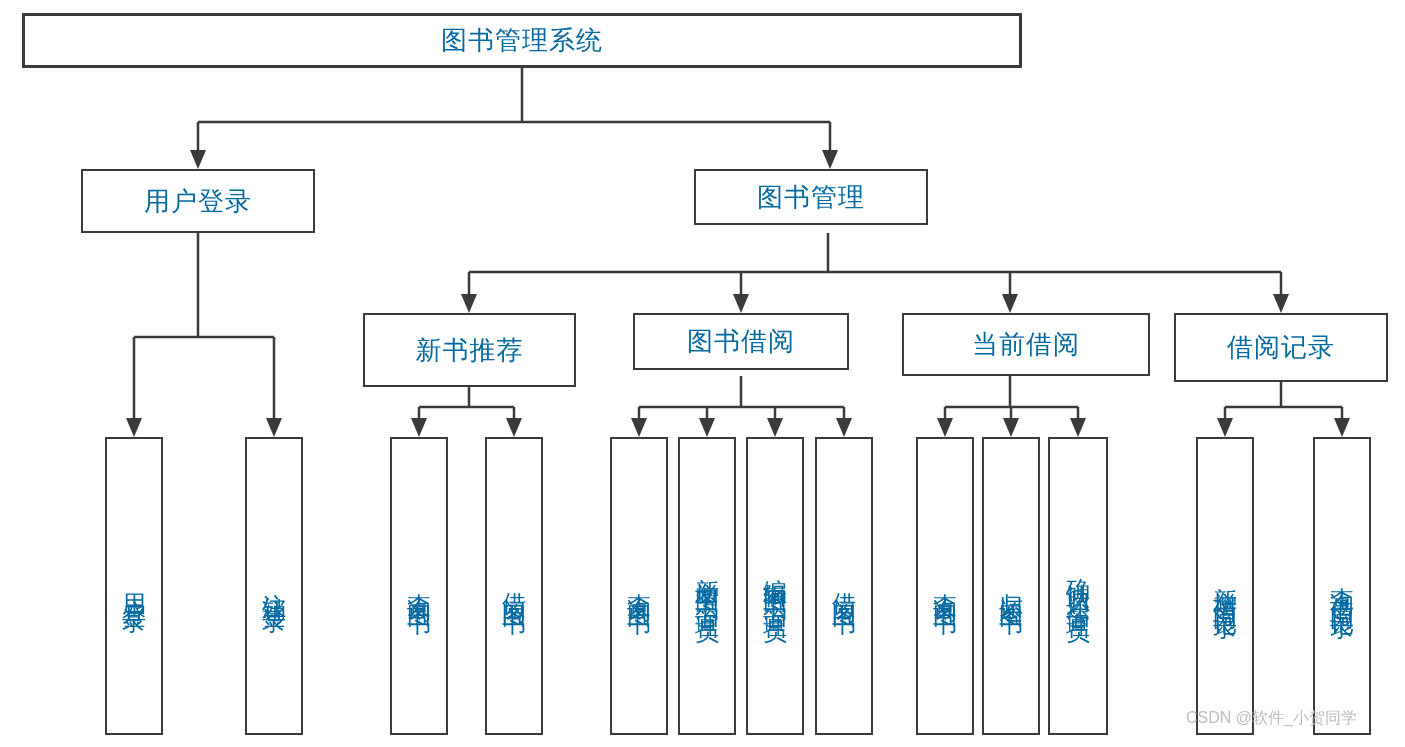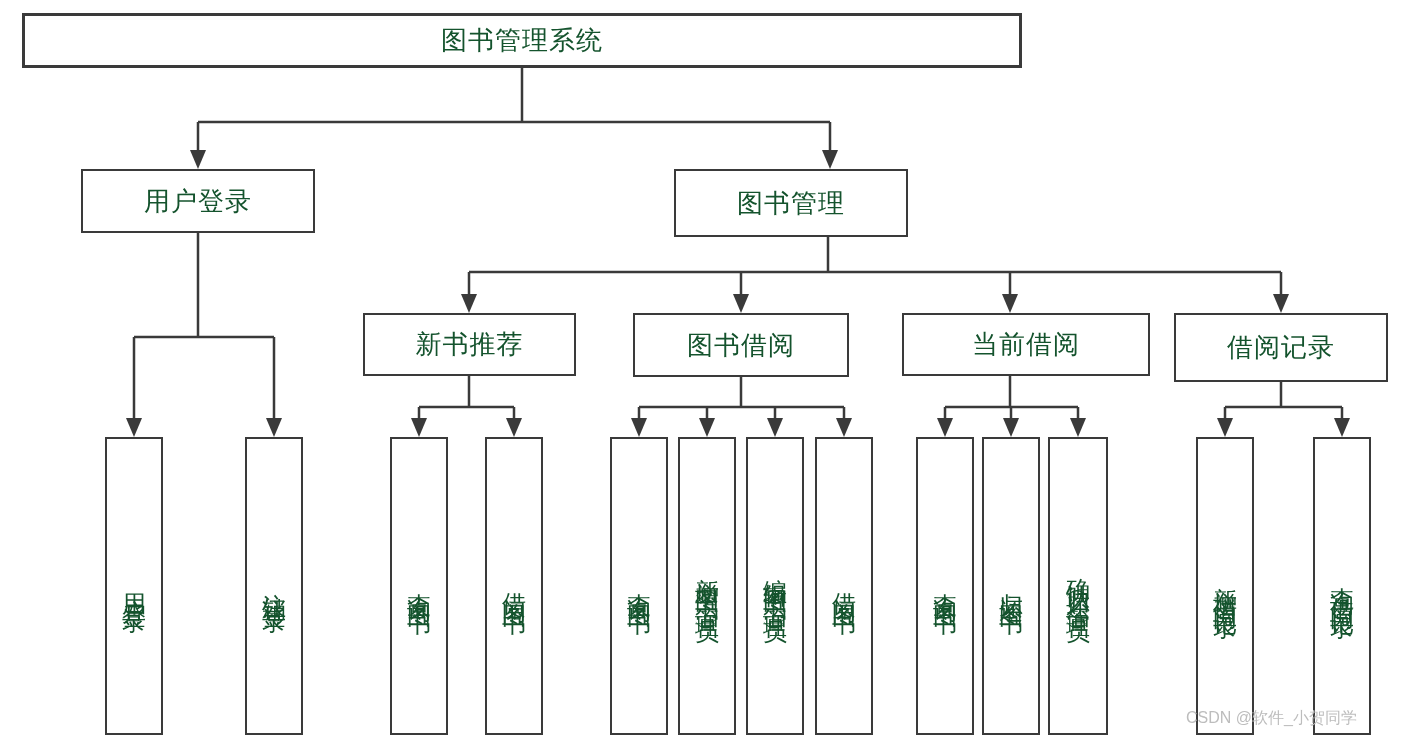--- a/index.html
+++ b/index.html
@@ -10,21 +10,21 @@
     font-family:"Liberation Sans",sans-serif;
     overflow:hidden;
   }
   #connectors{position:absolute;left:0;top:0;width:1405px;height:747px;}
   .box{
     position:absolute;
     box-sizing:border-box;
     background:#ffffff;
     border:2.5px solid #3a3a3a;
     display:flex;align-items:center;justify-content:center;
-    color:#14532d;
+    color:#0369a1;
   }
   .box.root{border-width:3px;}
   .hlabel{
     font-size:26px;
     letter-spacing:1px;
     white-space:nowrap;
   }
   .leaf{width:58px;height:298px;}
   .vtext{
     writing-mode:vertical-rl;
@@ -80,28 +80,28 @@
     </g>
   </svg>
 
   <div class="box root" style="left:22px;top:13px;width:1000px;height:55px">
     <span class="hlabel">图书管理系统</span>
   </div>
 
   <div class="box" style="left:81px;top:169px;width:234px;height:64px">
     <span class="hlabel">用户登录</span>
   </div>
-  <div class="box" style="left:674px;top:169px;width:234px;height:68px">
+  <div class="box" style="left:694px;top:169px;width:234px;height:56px">
     <span class="hlabel">图书管理</span>
   </div>
 
-  <div class="box" style="left:363px;top:313px;width:213px;height:63px">
+  <div class="box" style="left:363px;top:313px;width:213px;height:74px">
     <span class="hlabel">新书推荐</span>
   </div>
-  <div class="box" style="left:633px;top:313px;width:216px;height:64px">
+  <div class="box" style="left:633px;top:313px;width:216px;height:57px">
     <span class="hlabel">图书借阅</span>
   </div>
   <div class="box" style="left:902px;top:313px;width:248px;height:63px">
     <span class="hlabel">当前借阅</span>
   </div>
   <div class="box" style="left:1174px;top:313px;width:214px;height:69px">
     <span class="hlabel">借阅记录</span>
   </div>
 
   <div class="box leaf" style="left:105px;top:437px">

